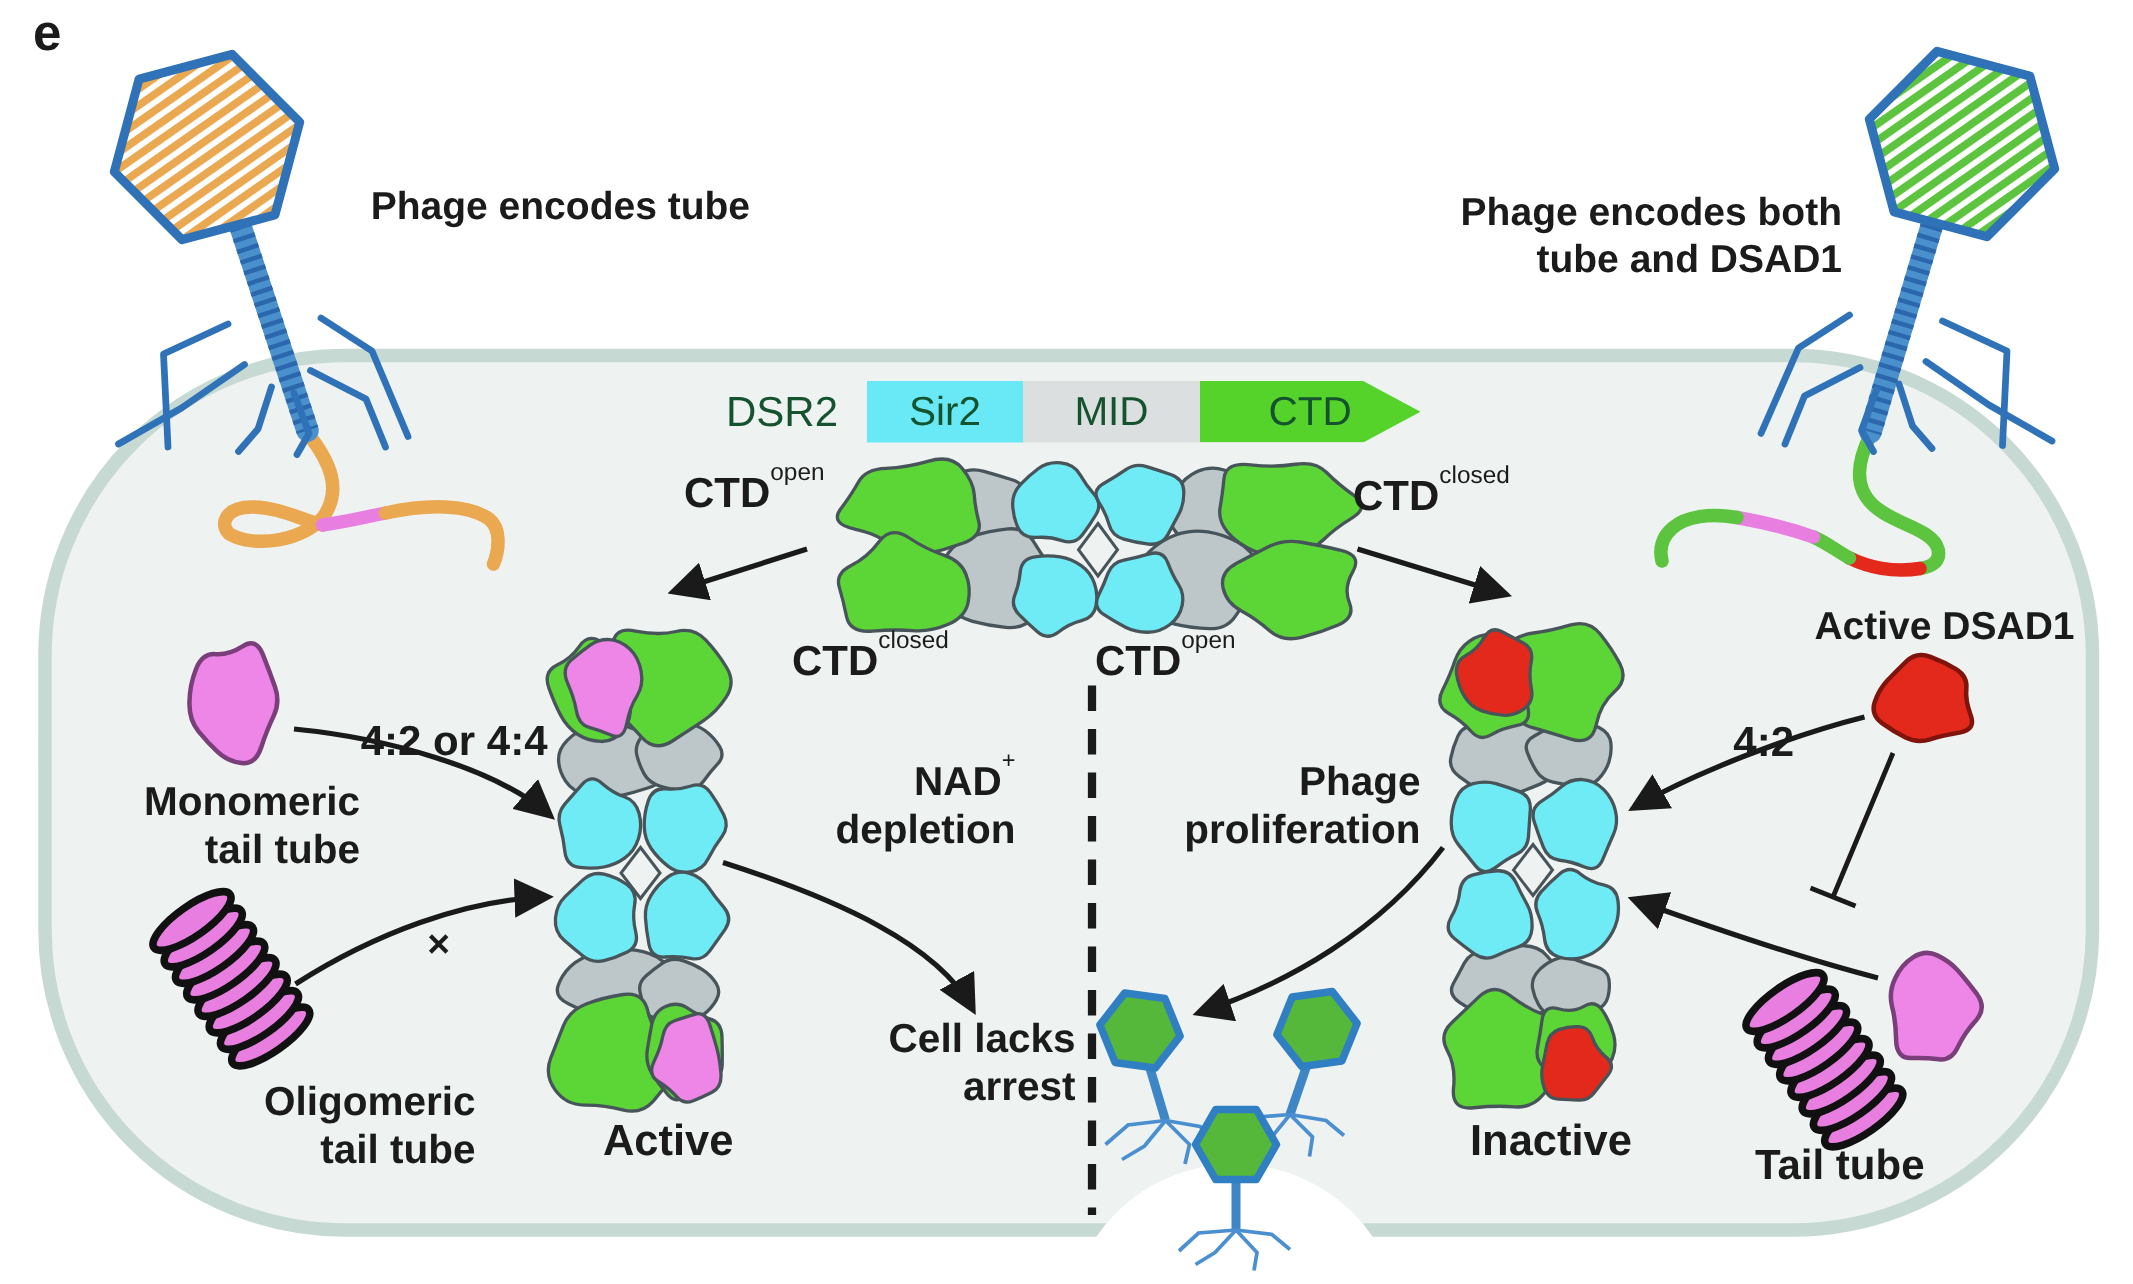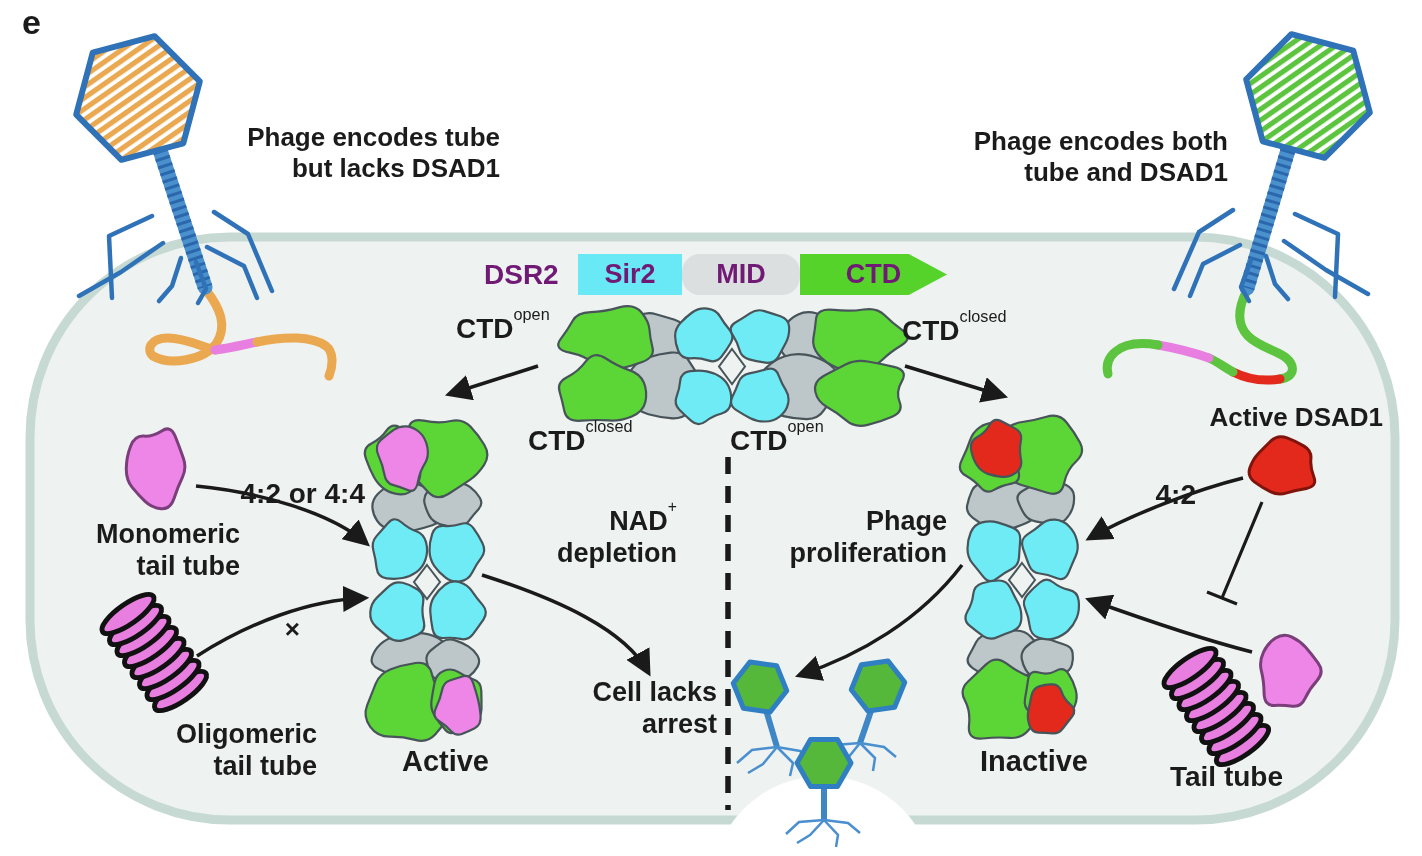--- a/index.html
+++ b/index.html
@@ -3,24 +3,24 @@
 <meta charset="utf-8">
 <style>
   html,body{margin:0;padding:0;background:#fff;}
   #fig{position:relative;width:1422px;height:856px;background:#ffffff;overflow:hidden;
        font-family:"Liberation Sans",sans-serif;}
   #scene{position:absolute;left:0;top:0;}
   .lbl{position:absolute;font-weight:bold;color:#1b1b1b;text-align:right;line-height:1.2;}
   .sz34{font-size:34px;} .sz28{font-size:28px;} .sz27{font-size:27px;} .sz26{font-size:26px;} .sz29{font-size:29px;}
   .left-al{text-align:left;}
   sup.state{font-size:0.58em;position:relative;top:-0.5em;font-weight:normal;}
-  .dombox{position:absolute;height:41px;line-height:41px;font-size:27px;font-weight:bold;
-          color:#701a75;text-align:center;}
+  .dombox{position:absolute;height:41px;line-height:41px;font-size:27px;font-weight:normal;
+          color:#14532d;text-align:center;}
   #sir2-box{left:578px;top:254px;width:104px;background:#68e9f5;}
-  #mid-box{left:682px;top:254px;width:118px;background:#dcdfdf;border-radius:18px;}
+  #mid-box{left:682px;top:254px;width:118px;background:#dcdfdf;}
   #ctd-box{left:800px;top:254px;width:147px;background:#55d32b;
            clip-path:polygon(0 0,74% 0,100% 50%,74% 100%,0 100%);}
   #ctd-box span{display:inline-block;width:74%;}
   #dsr2-lbl{left:484px;top:254px;height:41px;line-height:41px;font-size:28px;text-align:left;}
 </style>
 </head>
 <body>
 
 <div id="fig">
 
@@ -198,21 +198,20 @@
         <path d="M183.3,457.9 Q186.9,468.0 182.4,477.4 Q177.9,486.7 174.1,498.3 Q170.3,509.8 161.0,508.7 Q151.7,507.6 145.1,501.3 Q138.4,495.0 132.2,487.4 Q126.0,479.7 126.3,468.1 Q126.5,456.5 130.7,446.0 Q134.9,435.5 143.8,436.1 Q152.6,436.7 161.7,430.9 Q170.7,425.0 175.2,436.3 Q179.7,447.7 183.3,457.9 Z" fill="#ee86e8" stroke="#7a3f7a" stroke-width="3"></path>
         <path d="M1310.9,458.9 Q1310.0,467.0 1313.8,476.8 Q1317.5,486.5 1306.3,488.4 Q1295.1,490.2 1286.7,492.9 Q1278.3,495.6 1270.4,491.7 Q1262.5,487.8 1254.7,482.1 Q1247.0,476.3 1249.9,467.8 Q1252.9,459.2 1258.4,453.5 Q1264.0,447.7 1270.8,441.0 Q1277.7,434.3 1287.0,437.9 Q1296.3,441.4 1304.0,446.1 Q1311.7,450.8 1310.9,458.9 Z" fill="#e3291b" stroke="#7e140b" stroke-width="3"></path>
         <path d="M1318.0,662.8 Q1324.7,672.0 1317.1,680.5 Q1309.4,689.0 1305.2,698.1 Q1301.0,707.2 1292.6,706.2 Q1284.1,705.1 1274.2,705.4 Q1264.3,705.7 1264.1,693.2 Q1263.9,680.7 1261.4,671.1 Q1259.0,661.5 1263.4,652.3 Q1267.7,643.1 1275.6,638.1 Q1283.5,633.1 1291.5,636.9 Q1299.6,640.7 1305.4,647.1 Q1311.2,653.6 1318.0,662.8 Z" fill="#ee86e8" stroke="#7a3f7a" stroke-width="3"></path>
       </g>
 </svg>
 
 <div class="lbl sz34 left-al" style="left:22px;top:2px;">e</div>
 
 <div class="lbl sz26" style="left:205px;top:122px;width:295px;">
   <span style="display:block">Phage encodes tube</span>
-  <span style="display:block">but lacks DSAD1</span>
 </div>
 <div class="lbl sz26" style="left:928px;top:126px;width:300px;">
   <span style="display:block">Phage encodes both</span>
   <span style="display:block">tube and DSAD1</span>
 </div>
 
 <div class="lbl dombox" id="dsr2-lbl">DSR2</div>
 <div class="dombox" id="sir2-box">Sir2</div>
 <div class="dombox" id="mid-box">MID</div>
 <div class="dombox" id="ctd-box"><span>CTD</span></div>

